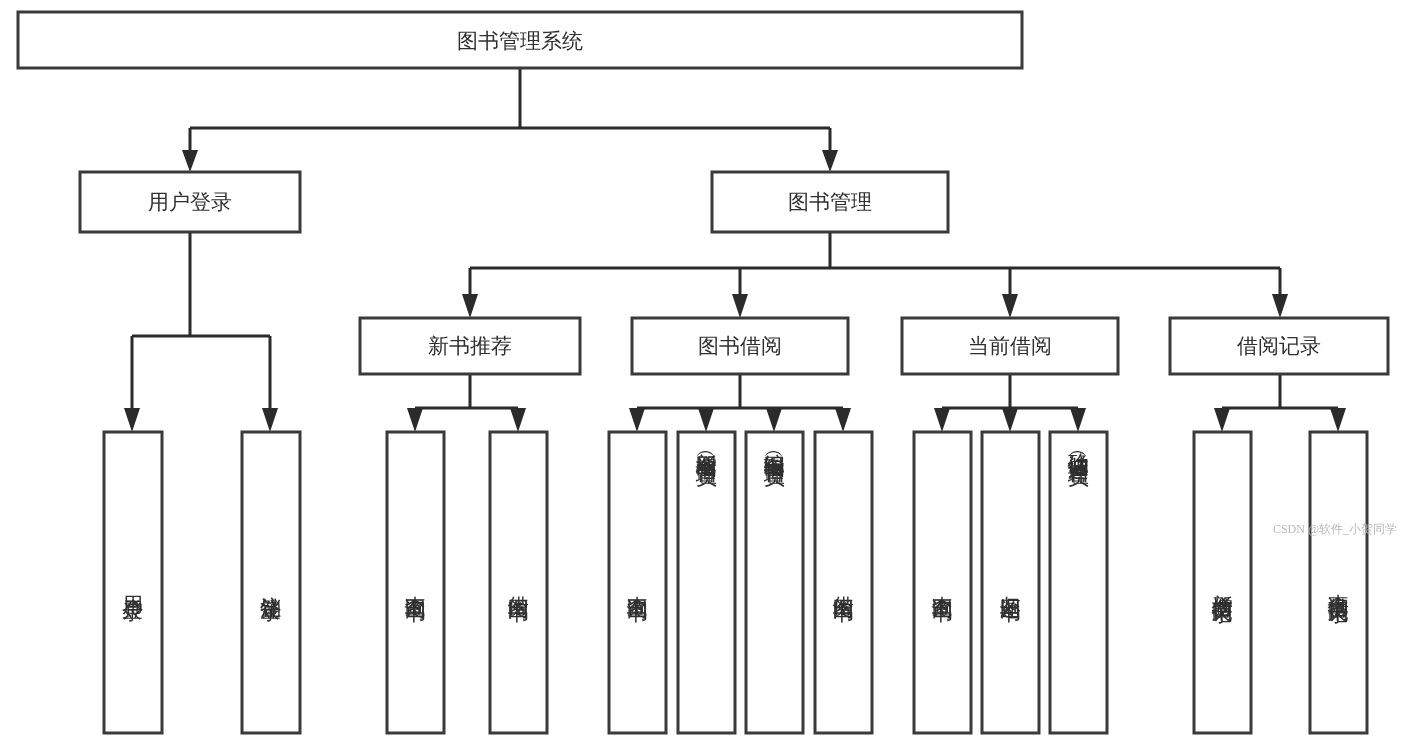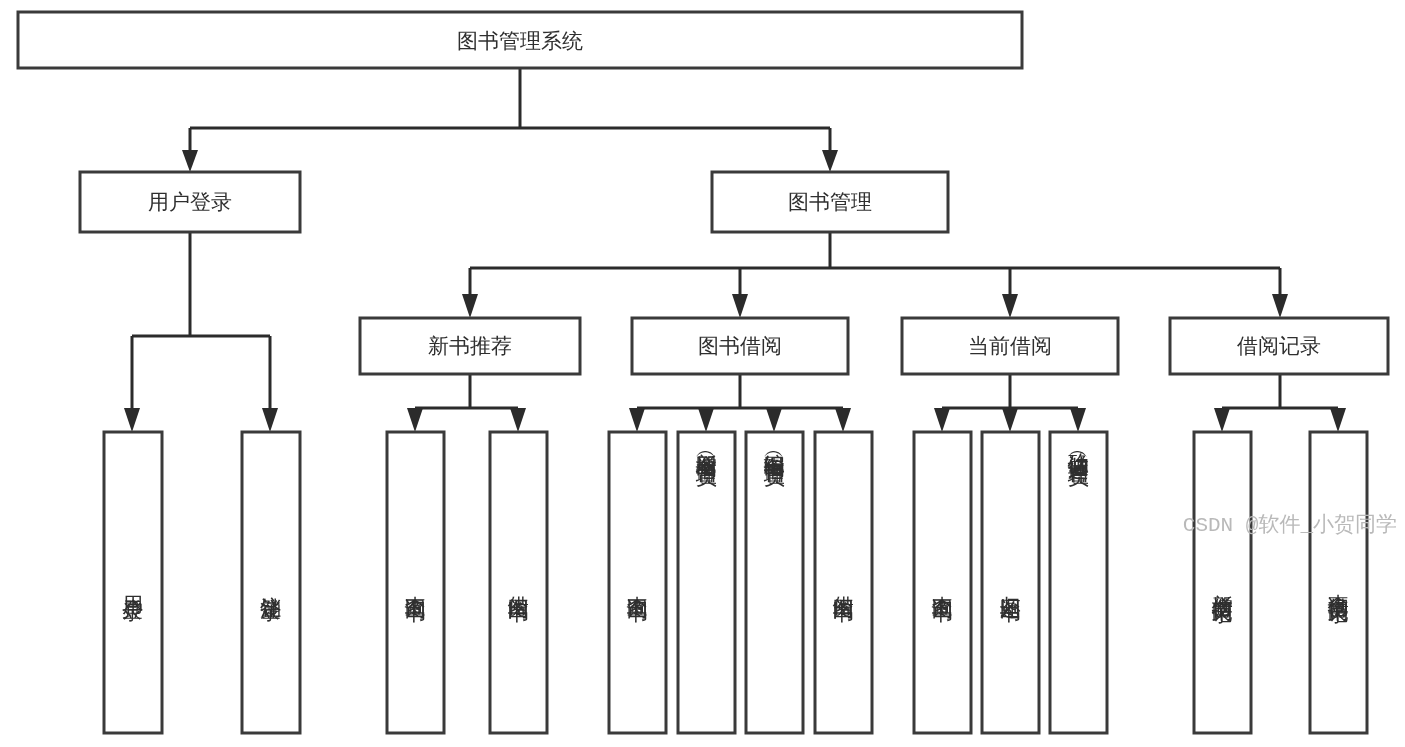--- a/index.html
+++ b/index.html
@@ -62,22 +62,22 @@
     font-size: 21px;
     line-height: 1.32;
     color: #2f2f2f;
     letter-spacing: 2px;
     white-space: nowrap;
   }
   .watermark {
     position: absolute;
     right: 8px;
     bottom: 4px;
-    font-family: Liberation Mono, monospace;
-    font-size: 21px;
+    font-family: Liberation Serif, serif;
+    font-size: 12px;
     color: #b9b9b9;
     white-space: nowrap;
   }
 </style>
 </head>
 <body>
 
 <div id="diagram-root">
 
   <svg class="diagram-canvas" viewBox="0 0 1405 747">

